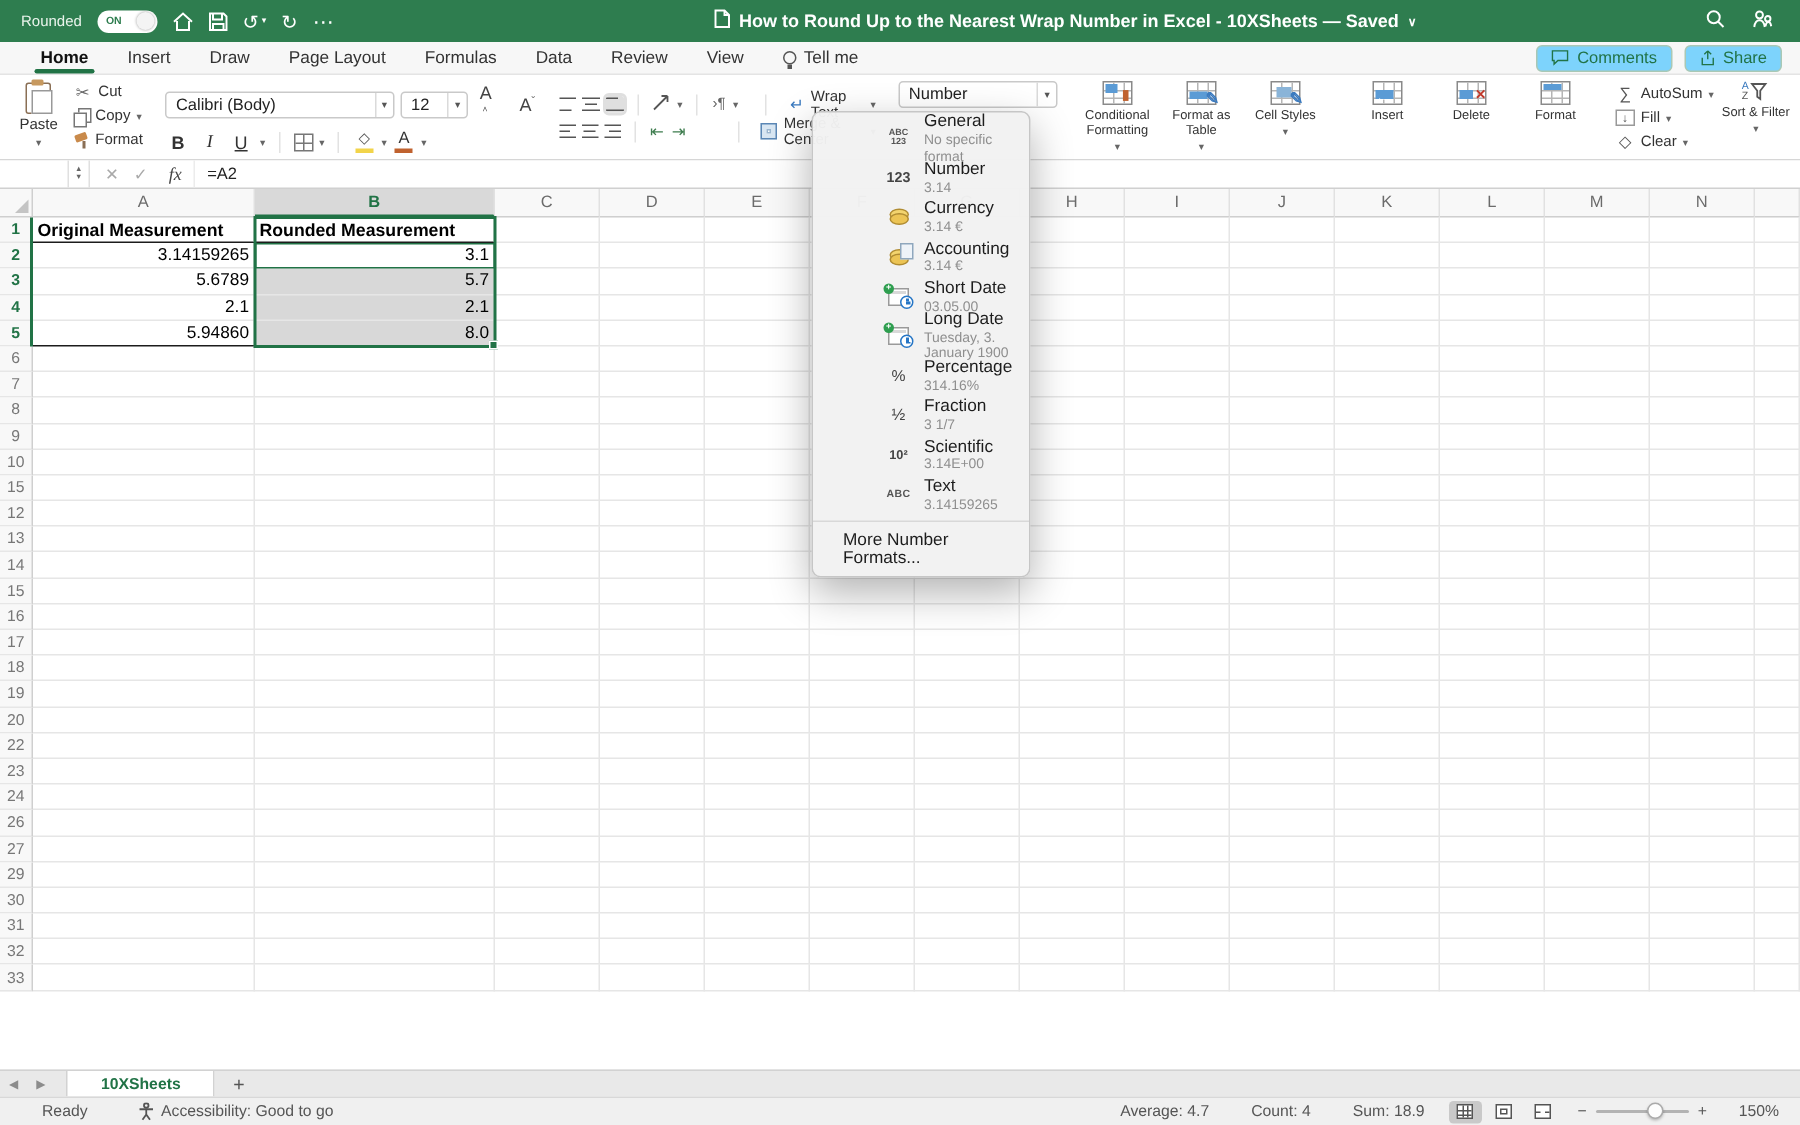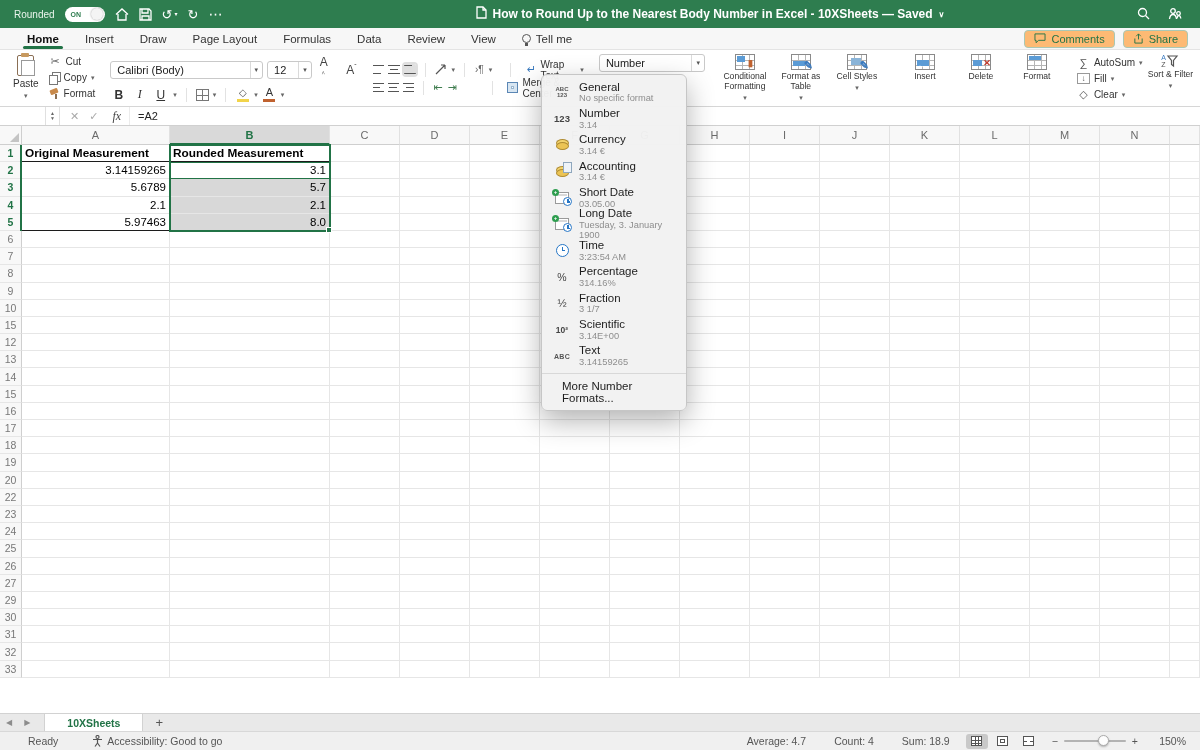--- a/index.html
+++ b/index.html
@@ -28,21 +28,21 @@
   #ribbon-tabs { display:flex; align-items:center; padding-left:14px; gap:0; height:100%; }
   .rtab { position:relative; padding:0 13px; font-size:11.5px; color:#333; height:100%;
     display:flex; align-items:center; gap:5px; }
   .rtab.active { font-weight:bold; color:#111; }
   .rtab.active::after { content:""; position:absolute; left:9px; right:9px; bottom:0;
     height:3px; background:#217346; border-radius:2px; }
   .bulb { width:9px; height:9px; border:1.2px solid #555; border-radius:50%; display:inline-block;
     position:relative; }
   .bulb::after { content:""; position:absolute; left:2.5px; top:8px; width:2.5px; height:3px; background:#555; }
   #tabrow-right { margin-left:auto; display:flex; gap:8px; padding-right:12px; }
-  .pillbtn { display:flex; align-items:center; gap:5px; border:1px solid #a9c8b5; background:#fdba74;
+  .pillbtn { display:flex; align-items:center; gap:5px; border:1px solid #a9c8b5; background:#7dd3fc;
     color:#217346; font-size:11px; padding:2px 9px; border-radius:4px; }
 
   
   #ribbon { position:absolute; left:0; top:50px; width:1200px; height:57px; background:#fff;
     border-bottom:1px solid #d6d6d6; display:flex; align-items:stretch; padding:4px 0 3px 8px;
     font-size:10.5px; color:#333; }
   .vdiv { width:1px; background:#e2e2e2; margin:4px 6px; }
   .grp { display:flex; align-items:flex-start; }
   .stack { display:flex; flex-direction:column; align-items:center; justify-content:center; gap:2px;
     padding:1px 5px; }
@@ -130,21 +130,21 @@
   #sel-range { position:absolute; border:2px solid #217346; pointer-events:none; z-index:3; }
   #active-cell { position:absolute; border:1.6px solid #217346; background:transparent; z-index:3; }
   #fill-handle { position:absolute; width:6px; height:6px; background:#217346; border:1px solid #fff; z-index:4; }
   #row-accent { position:absolute; width:2.5px; background:#217346; z-index:3; }
 
   
   #nf-menu { position:absolute; left:541px; top:74px; width:146px; background:rgba(242,242,242,.97);
     border:1px solid #c6c6c6; border-radius:6px; box-shadow:0 10px 28px rgba(0,0,0,.3); z-index:10;
     padding:4px 0 2px 0; }
   .nf-item { display:flex; align-items:center; gap:7px; padding:2px 10px; height:26.4px; }
-  .nf-icon { width:20px; min-width:20px; display:flex; align-items:center; justify-content:center; }
+  .nf-icon { width:20px; min-width:20px; display:flex; align-items:center; justify-content:center;margin-left:37px; }
   .nf-label { font-size:11.5px; color:#1d1d1d; line-height:1.1; }
   .nf-sub { font-size:9.3px; color:#8e8e8e; line-height:1.15; }
   #nf-footer { border-top:1px solid #d8d8d8; margin-top:4px; padding:6px 10px 4px 20px;
     font-size:11.5px; color:#1d1d1d; }
   .ic-gen { font-size:6px; line-height:1.1; color:#555; text-align:center; font-weight:bold; }
   .ic-123 { font-size:9.5px; font-weight:bold; color:#444; }
   .ic-coin { width:13px; height:8px; background:#ecc454; border:1px solid #b08c32; border-radius:50%;
     box-shadow:0 -3px 0 -1px #f3d46e, 0 -3px 0 0 #b08c32; margin-top:3px; }
   .ic-doc { position:relative; }
   .ic-doc::after { content:""; position:absolute; right:-4px; top:-8px; width:7px; height:9px;
@@ -216,21 +216,21 @@
     <span class="tbico" style="font-size:13px;">↻</span>
     <span class="tbico" style="letter-spacing:1px;">⋯</span>
   </div>
   <div id="tb-center">
     <span>
       <svg class="wht" width="11" height="13" viewBox="0 0 11 13">
           <path d="M1 1h6l3 3v8H1z"></path>
           <path d="M7 1v3h3"></path>
         </svg>
     </span>
-    <span>How to Round Up to the Nearest Body Number in Excel - 10XSheets — Saved</span>
+    <span>How to Round Up to the Nearest Wrap Number in Excel - 10XSheets — Saved</span>
     <span style="font-size:8px;">∨</span>
   </div>
   <div id="tb-right">
     <span>
       <svg class="wht" width="13" height="13" viewBox="0 0 13 13">
           <circle cx="5.5" cy="5.5" r="4"></circle>
           <path d="M8.5 8.5 12 12"></path>
         </svg>
     </span>
     <span>
@@ -608,21 +608,21 @@
       <div class="cell" style="width: 70px;"></div>
       <div class="cell" style="width: 70px;"></div>
       <div class="cell" style="width: 70px;"></div>
       <div class="cell" style="width: 70px;"></div>
       <div class="cell" style="width: 70px;"></div>
       <div class="cell" style="width: 70px;"></div>
       <div class="cell" style="width: 30px;"></div>
     </div>
     <div class="grow">
       <div class="rowh sel">5</div>
-      <div class="cell ar bbdark" style="width: 148px;">5.97463</div>
+      <div class="cell ar bbdark" style="width: 148px;">5.94860</div>
       <div class="cell ar shaded bbdark" style="width: 160px;">8.0</div>
       <div class="cell" style="width: 70px;"></div>
       <div class="cell" style="width: 70px;"></div>
       <div class="cell" style="width: 70px;"></div>
       <div class="cell" style="width: 70px;"></div>
       <div class="cell" style="width: 70px;"></div>
       <div class="cell" style="width: 70px;"></div>
       <div class="cell" style="width: 70px;"></div>
       <div class="cell" style="width: 70px;"></div>
       <div class="cell" style="width: 70px;"></div>
@@ -932,38 +932,20 @@
       <div class="cell" style="width: 70px;"></div>
       <div class="cell" style="width: 70px;"></div>
       <div class="cell" style="width: 70px;"></div>
       <div class="cell" style="width: 70px;"></div>
       <div class="cell" style="width: 70px;"></div>
       <div class="cell" style="width: 70px;"></div>
       <div class="cell" style="width: 30px;"></div>
     </div>
     <div class="grow">
       <div class="rowh">24</div>
-      <div class="cell" style="width: 148px;"></div>
-      <div class="cell" style="width: 160px;"></div>
-      <div class="cell" style="width: 70px;"></div>
-      <div class="cell" style="width: 70px;"></div>
-      <div class="cell" style="width: 70px;"></div>
-      <div class="cell" style="width: 70px;"></div>
-      <div class="cell" style="width: 70px;"></div>
-      <div class="cell" style="width: 70px;"></div>
-      <div class="cell" style="width: 70px;"></div>
-      <div class="cell" style="width: 70px;"></div>
-      <div class="cell" style="width: 70px;"></div>
-      <div class="cell" style="width: 70px;"></div>
-      <div class="cell" style="width: 70px;"></div>
-      <div class="cell" style="width: 70px;"></div>
-      <div class="cell" style="width: 30px;"></div>
-    </div>
-    <div class="grow">
-      <div class="rowh">25</div>
       <div class="cell" style="width: 148px;"></div>
       <div class="cell" style="width: 160px;"></div>
       <div class="cell" style="width: 70px;"></div>
       <div class="cell" style="width: 70px;"></div>
       <div class="cell" style="width: 70px;"></div>
       <div class="cell" style="width: 70px;"></div>
       <div class="cell" style="width: 70px;"></div>
       <div class="cell" style="width: 70px;"></div>
       <div class="cell" style="width: 70px;"></div>
       <div class="cell" style="width: 70px;"></div>
@@ -1158,29 +1140,20 @@
       <div class="nf-item">
         <span class="nf-icon">
           <span class="ic-cal">
             <span class="plus">+</span>
             <span class="ic-clk s"></span>
           </span>
         </span>
         <div>
           <div class="nf-label">Long Date</div>
           <div class="nf-sub">Tuesday, 3. January 1900</div>
-        </div>
-      </div>
-      <div class="nf-item">
-        <span class="nf-icon">
-          <span class="ic-clk"></span>
-        </span>
-        <div>
-          <div class="nf-label">Time</div>
-          <div class="nf-sub">3:23:54 AM</div>
         </div>
       </div>
       <div class="nf-item">
         <span class="nf-icon">
           <span class="ic-pct">%</span>
         </span>
         <div>
           <div class="nf-label">Percentage</div>
           <div class="nf-sub">314.16%</div>
         </div>

